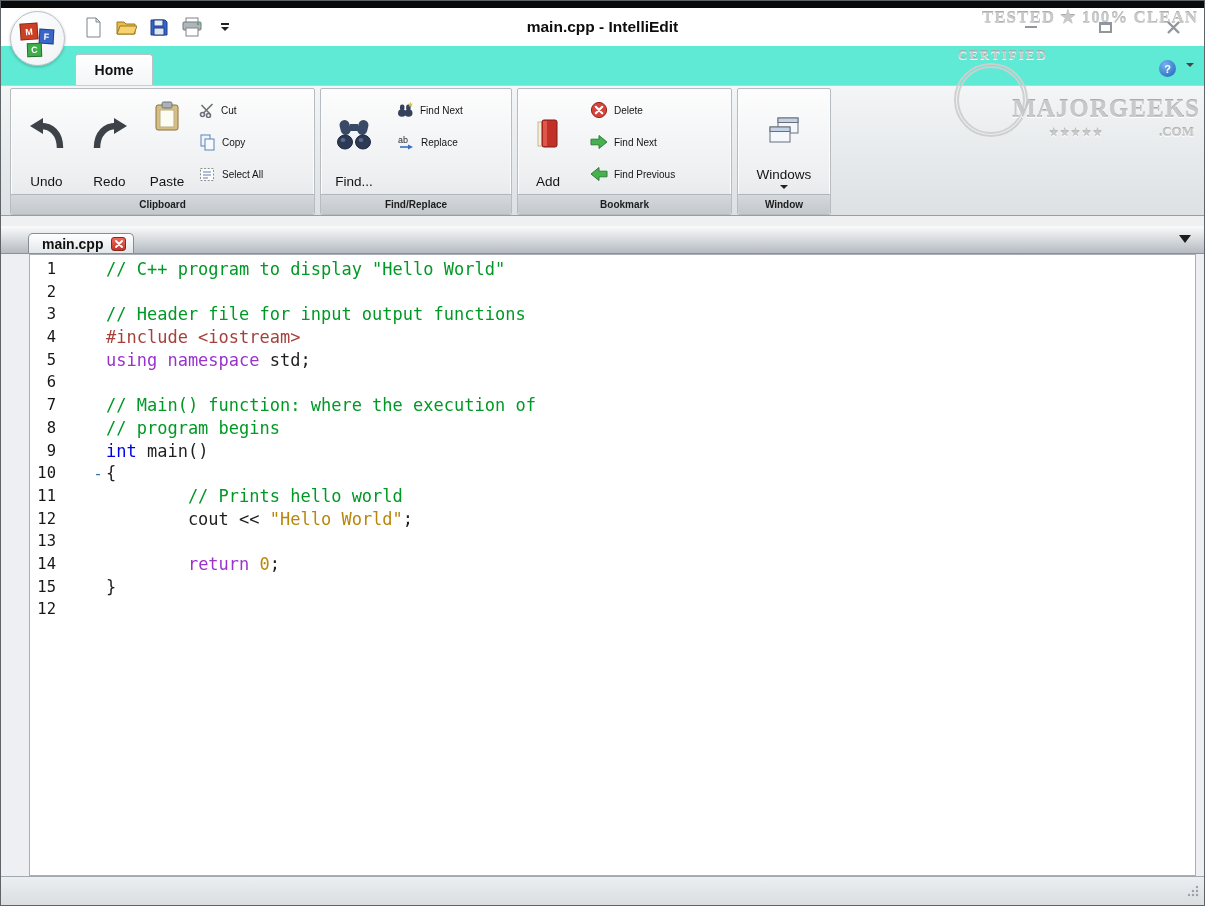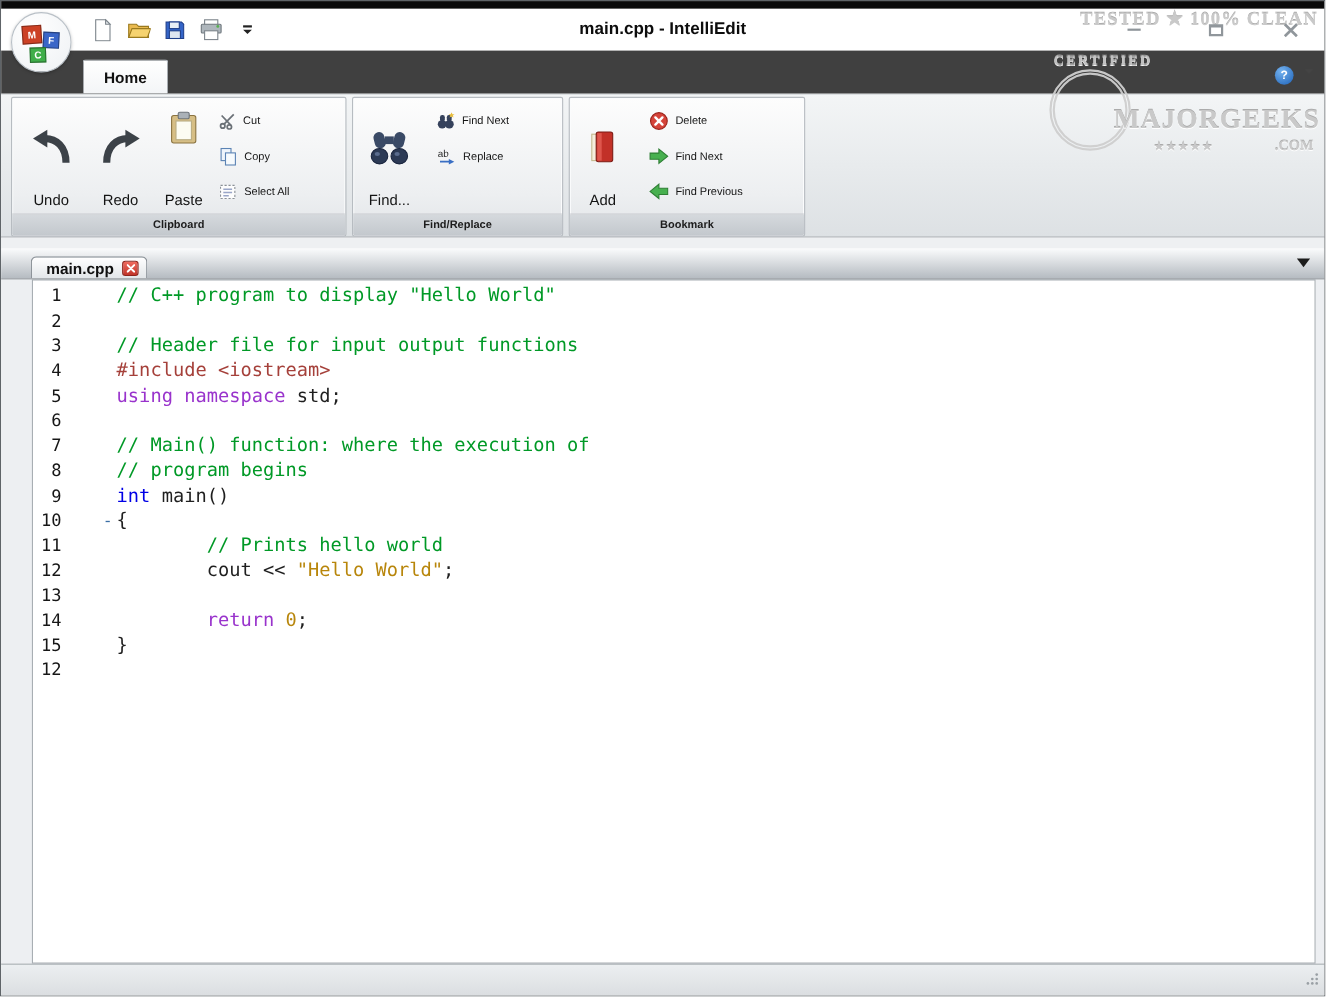--- a/index.html
+++ b/index.html
@@ -36,21 +36,21 @@
   .watermark { position:absolute; top:4px; right:2px; width:252px; height:142px; z-index:3;
     pointer-events:none; font-family:"Liberation Serif", serif; font-weight:bold; color:#c7c7c7;
     text-shadow:0 1px 0 #ffffff, 0 -1px 0 #a8a8a8; opacity:.95; }
   .wm1 { position:absolute; top:2px; right:4px; font-size:17px; letter-spacing:1px; white-space:nowrap; }
   .wm2 { position:absolute; top:42px; left:8px; font-size:13px; letter-spacing:2px; }
   .wm-seal { position:absolute; left:4px; top:58px; width:74px; height:74px; border:5px double #cfcfcf; border-radius:50%; }
   .wm3 { position:absolute; top:90px; right:2px; font-size:25px; letter-spacing:1px; white-space:nowrap; }
   .wm4 { position:absolute; top:122px; right:98px; font-size:10px; letter-spacing:2px; }
   .wm5 { position:absolute; top:119px; right:8px; font-size:13px; }
   
-  .tabrow { height:39px; position:relative; background:#404040; flex:none;text-align:right; }
+  .tabrow { height:39px; position:relative; background:#5eead4; flex:none;text-align:right; }
   .home-tab { position:absolute; left:74px; top:8px; width:78px; height:31px;
     background:linear-gradient(#ffffff,#f3f5f7); border:1px solid #bcc2c8; border-bottom:none;
     border-radius:3px 3px 0 0; display:flex; align-items:center; justify-content:center;
     font-size:14px; font-weight:bold; color:#111; }
   .help-btn { position:absolute; right:28px; top:14px; width:17px; height:17px; border-radius:50%;
     background:radial-gradient(circle at 35% 28%, #74b2ef, #1d62b8); color:#fff; font-size:11px;
     font-weight:bold; display:flex; align-items:center; justify-content:center; z-index:4; }
   .help-caret { position:absolute; right:10px; top:21px; z-index:4; }
   .help-caret .tri-down { border-top-color:#444; }
   
@@ -305,20 +305,37 @@
             <svg width="18" height="16" viewBox="0 0 18 16">
                 <polygon points="17,5.2 9,5.2 9,1.5 1,8 9,14.5 9,10.8 17,10.8" fill="#47b04f" stroke="#2f7f35"></polygon>
               </svg>
             <span class="slabel">Find Previous</span>
           </div>
         </div>
       </div>
       <div class="group-label">Bookmark</div>
     </div>
 
+    <div class="group" style="width:94px">
+      <div class="group-content" style="justify-content:center">
+        <div class="big-btn w-windows">
+          <span class="bicon">
+            <svg width="32" height="27" viewBox="0 0 32 27">
+                <rect x="10" y="1" width="20" height="15" fill="#f4f8fc" stroke="#68707a"></rect>
+                <rect x="10" y="1" width="20" height="4.5" fill="#c3d2e4" stroke="#68707a"></rect>
+                <rect x="2" y="10" width="20" height="15" fill="#f4f8fc" stroke="#68707a"></rect>
+                <rect x="2" y="10" width="20" height="4.5" fill="#c3d2e4" stroke="#68707a"></rect>
+              </svg>
+          </span>
+          <span class="blabel">Windows</span>
+          <span class="tri-down caret-under"></span>
+        </div>
+      </div>
+      <div class="group-label">Window</div>
+    </div>
 
   </div>
 
   <div class="gap"></div>
 
   <div class="doctabbar">
     <div class="doc-tab">
       <span>main.cpp</span>
       <span class="tab-close">
         <svg width="8" height="8" viewBox="0 0 8 8">

